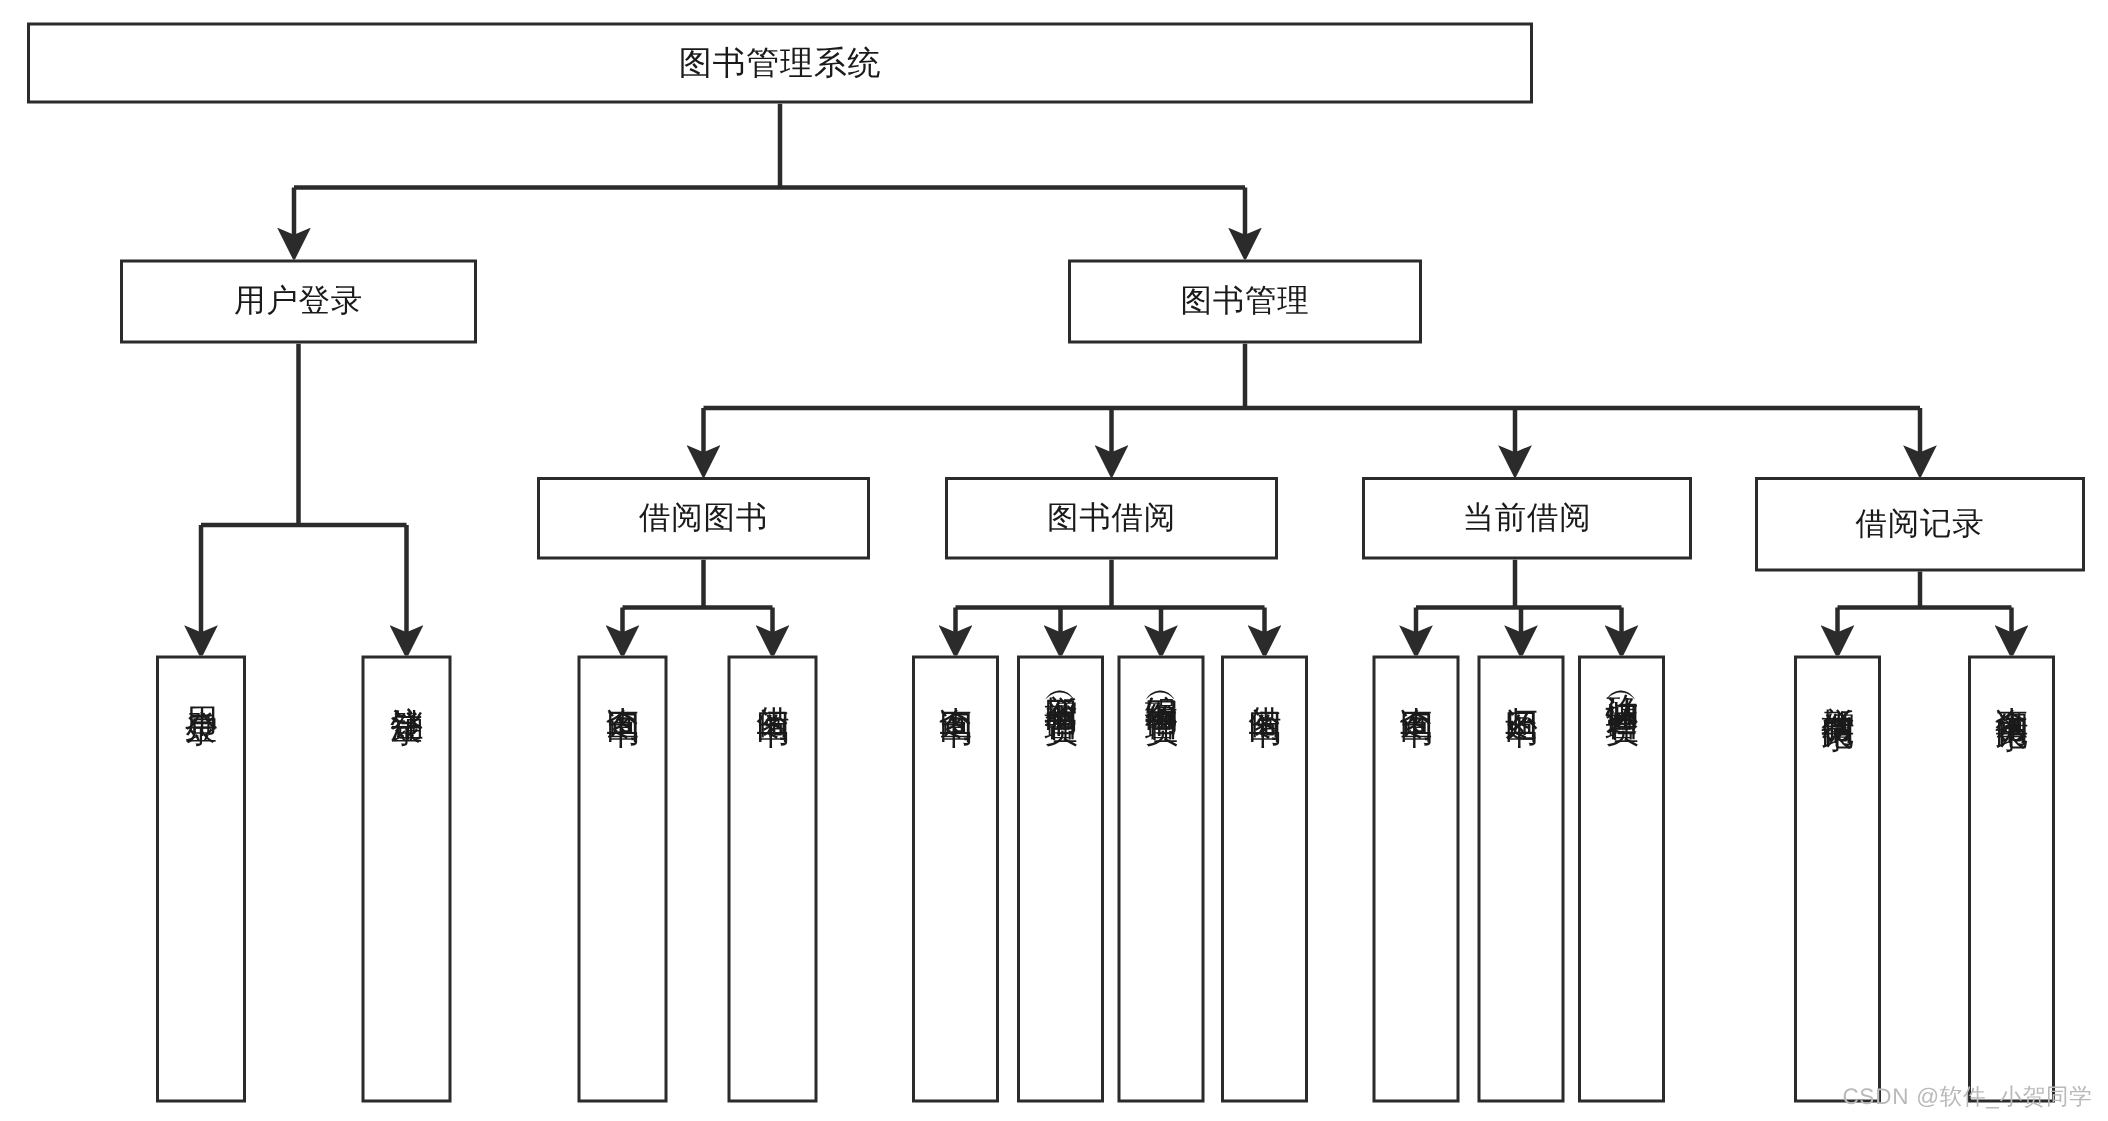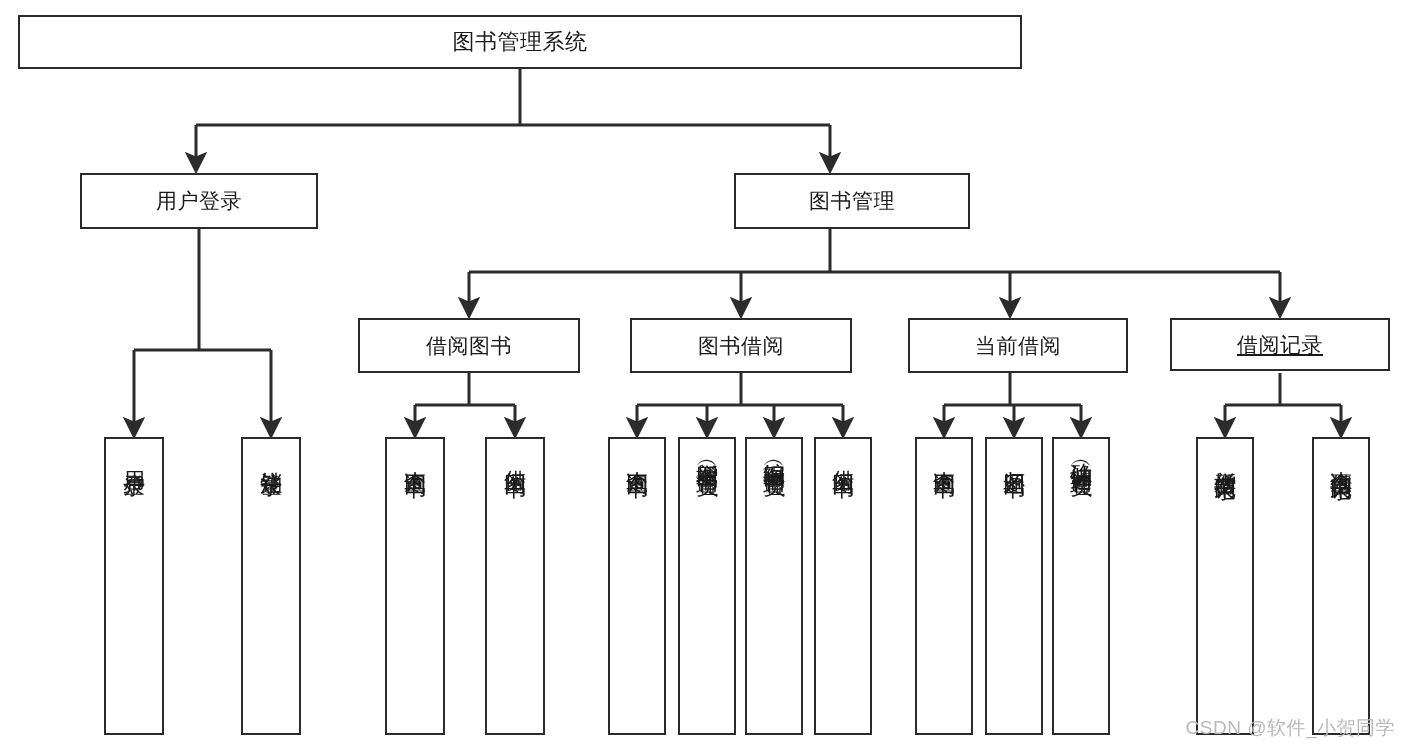--- a/index.html
+++ b/index.html
@@ -54,21 +54,21 @@
     white-space:nowrap;
     color:#1a1a1a;
   }
   .htext{
     white-space:nowrap;
   }
   .watermark{
     position:absolute;
     right:10px;
     bottom:6px;
-    font-size:19px;
+    font-size:15px;
     color:#b9b9b9;
     letter-spacing:0.5px;
     white-space:nowrap;
     user-select:none;
   }
 </style>
 </head>
 <body>
 
 <div id="canvas">
@@ -123,34 +123,34 @@
     </g>
   </svg>
 
   <div class="node h-node root" style="left:18px; top:15px; width:1004px; height:54px;">
     <span class="htext">图书管理系统</span>
   </div>
 
   <div class="node h-node" style="left:80px; top:173px; width:238px; height:56px;">
     <span class="htext">用户登录</span>
   </div>
-  <div class="node h-node" style="left:712px; top:173px; width:236px; height:56px;margin-left:22px;">
+  <div class="node h-node" style="left:712px; top:173px; width:236px; height:56px;">
     <span class="htext">图书管理</span>
   </div>
 
   <div class="node h-node" style="left:358px; top:318px; width:222px; height:55px;">
     <span class="htext">借阅图书</span>
   </div>
   <div class="node h-node" style="left:630px; top:318px; width:222px; height:55px;">
     <span class="htext">图书借阅</span>
   </div>
   <div class="node h-node" style="left:908px; top:318px; width:220px; height:55px;">
     <span class="htext">当前借阅</span>
   </div>
-  <div class="node h-node" style="left:1170px; top:318px; width:220px; height:53px;text-decoration:underline;">
+  <div class="node h-node" style="left:1170px; top:318px; width:220px; height:63px;">
     <span class="htext">借阅记录</span>
   </div>
 
   <div class="node leaf" style="left:104px; top:437px; width:60px; height:298px;">
     <span class="vtext">用户登录</span>
   </div>
   <div class="node leaf" style="left:241px; top:437px; width:60px; height:298px;">
     <span class="vtext">注销登录</span>
   </div>
   <div class="node leaf" style="left:385px; top:437px; width:60px; height:298px;">

